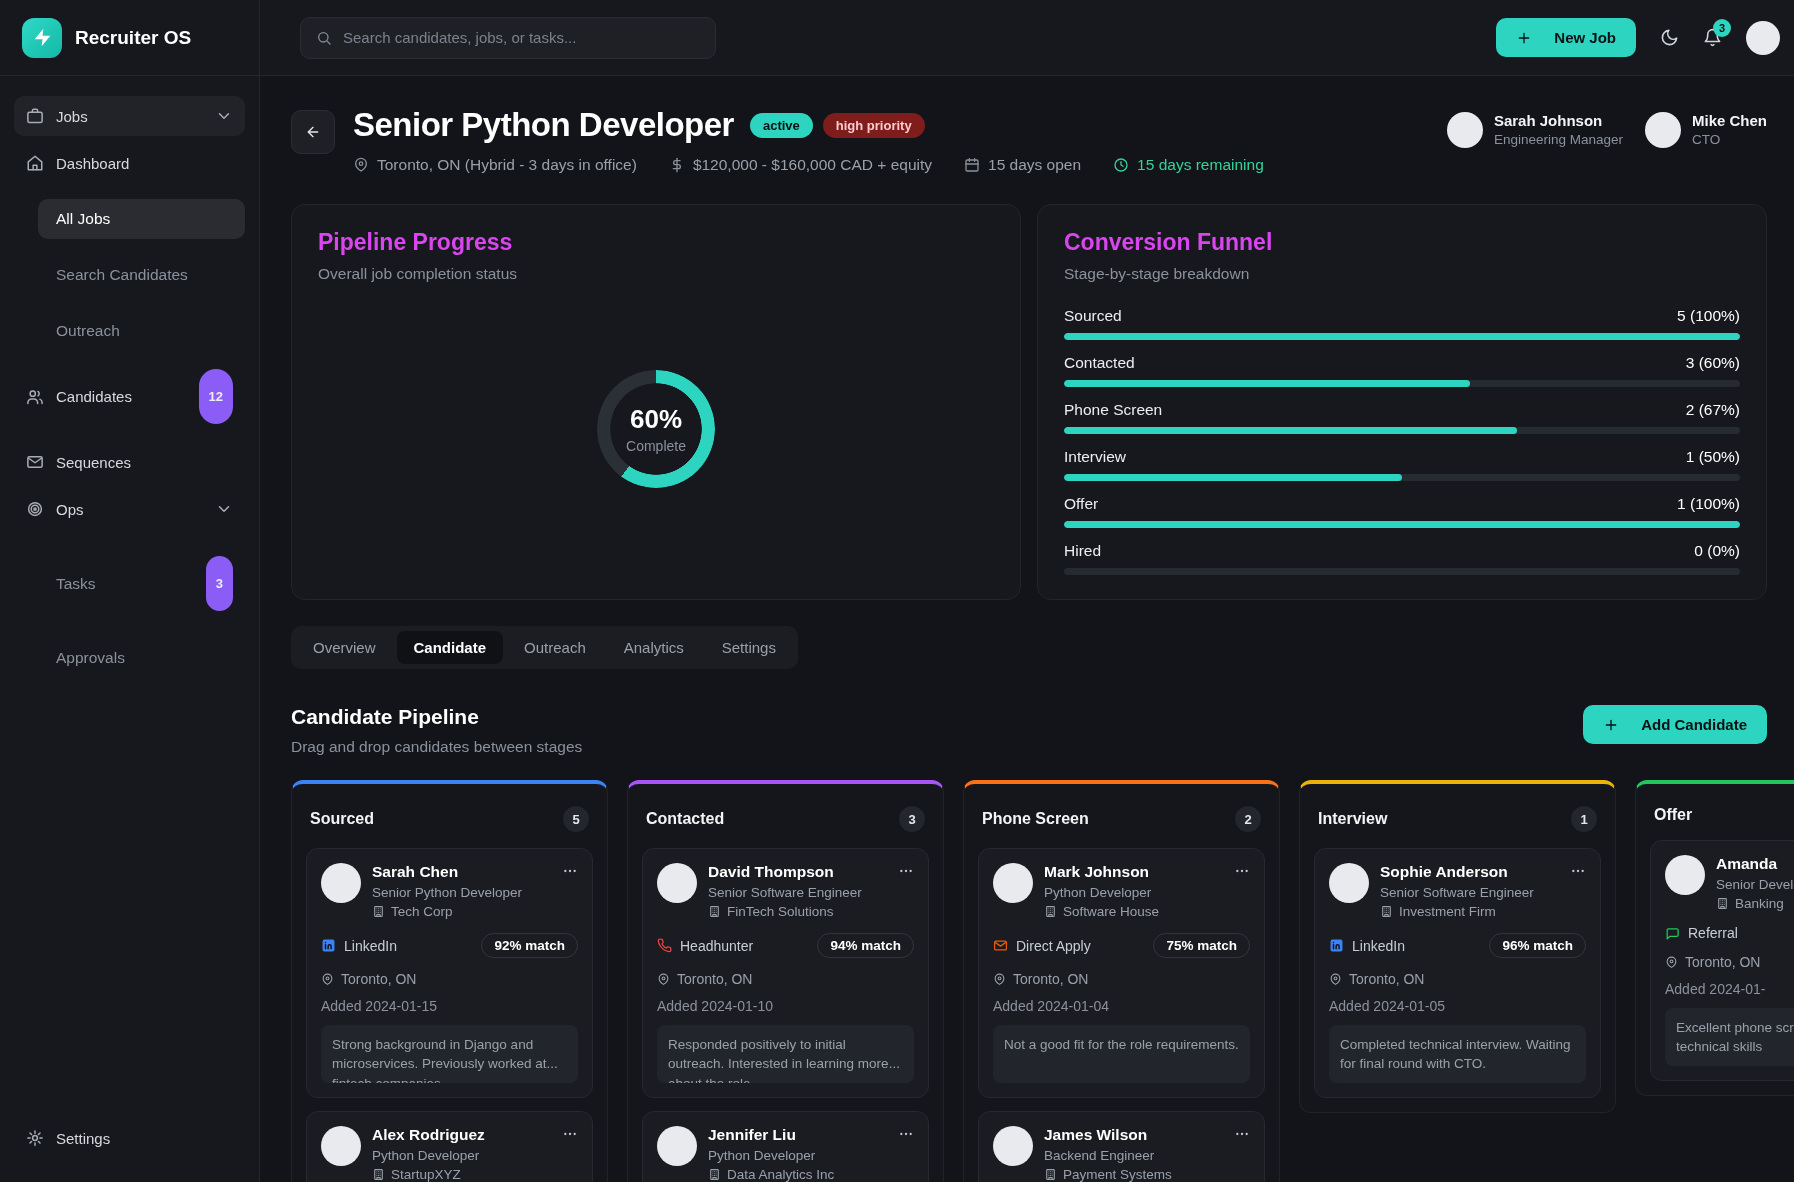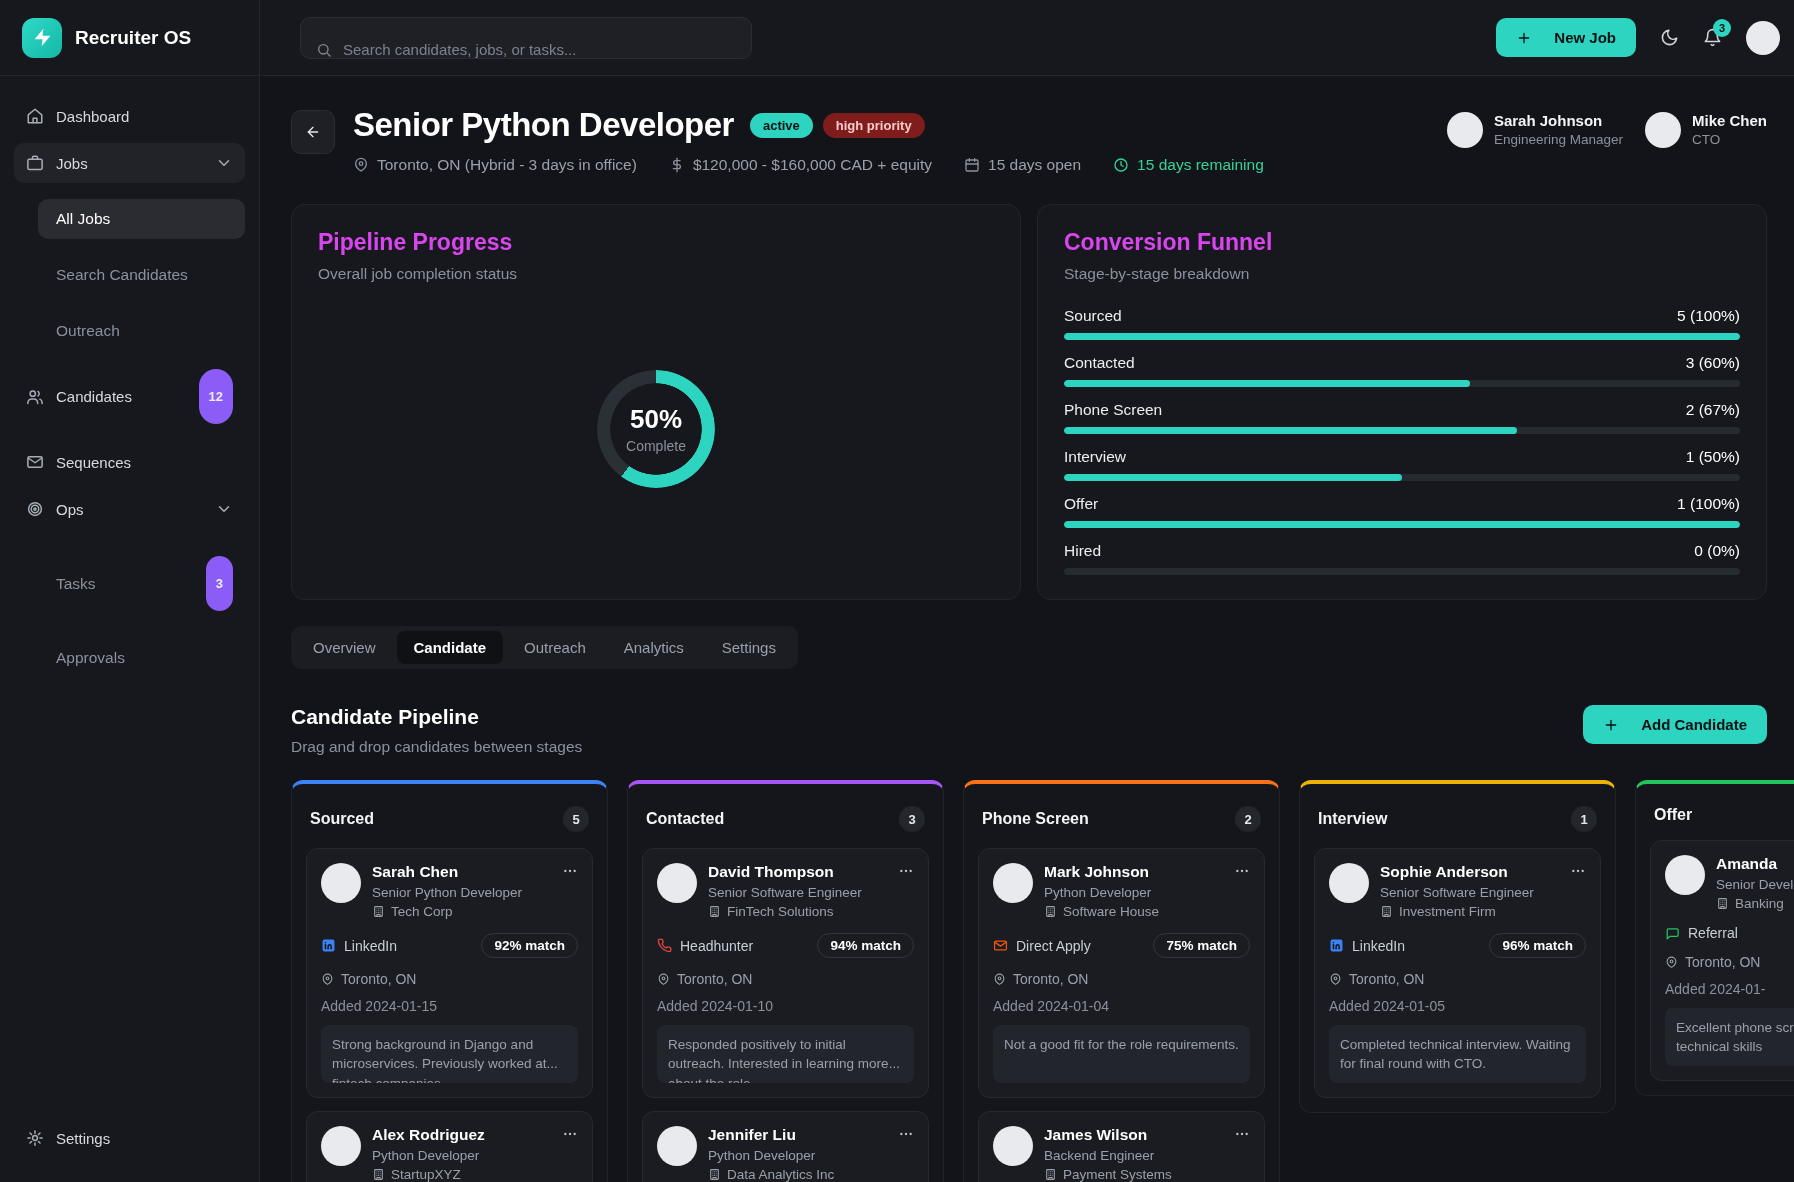--- a/index.html
+++ b/index.html
@@ -31,22 +31,22 @@
 .nav-item.selected{background:rgba(255,255,255,.09);color:#fff}
 .nav-badge{margin-left:auto;background:#8b5cf6;border-radius:999px;padding:20px 10px;font-size:13px;
   font-weight:600;color:#eceef1}
 .chev{margin-left:auto;color:#a7adb7}
 .side-foot{padding:14px 14px 24px}
 
 
 .main{flex:1;display:flex;flex-direction:column;min-width:0}
 .topbar{height:76px;display:flex;align-items:center;gap:16px;padding:0 14px 0 40px;
   background:#17181d;border-bottom:1px solid #24262c;flex:none}
-.search{width:452px;height:42px;background:#1e2026;border:1px solid #2a2d34;border-radius:10px;
-  display:flex;align-items:flex-end;gap:11px;padding:0 15px;color:#858b96}
+.search{width:416px;height:42px;background:#1e2026;border:1px solid #2a2d34;border-radius:10px;
+  display:flex;align-items:center;gap:11px;padding:0 15px;color:#858b96}
 .search input{background:transparent;border:none;outline:none;color:#e5e7eb;font-size:15px;flex:1;
   font-family:"Liberation Sans",sans-serif}
 .search input::placeholder{color:#7c828d}
 .topbar-right{margin-left:auto;display:flex;align-items:center;gap:24px}
 .btn-teal{display:inline-flex;align-items:center;gap:22px;background:#2dd4bf;color:#0c1116;
   font-weight:600;font-size:15px;border:none;border-radius:10px;padding:11px 20px;cursor:pointer;
   font-family:"Liberation Sans",sans-serif}
 .btn-teal .ic{color:#0c1116}
 .iconbtn{color:#cfd4db;position:relative;cursor:pointer;display:inline-flex}
 .iconbtn svg{width:19px;height:19px}
@@ -146,42 +146,42 @@
       <span class="logo" data-name="app-logo">
           <span class="ic" data-name="zap-icon">
             <svg viewBox="0 0 24 24">
               <polygon class="f" points="13 2 3 14 12 14 11 22 21 10 12 10 13 2"></polygon>
             </svg>
           </span>
         </span>
       <span class="brand-name" data-name="brand-name">Recruiter OS</span>
     </div>
     <nav class="nav" id="nav" data-name="sidebar-nav">
+        <div class="nav-item active" data-name="sidebar-item-jobs">
+          <span class="ic" data-name="briefcase-icon">
+            <svg viewBox="0 0 24 24">
+              <rect x="2.5" y="7" width="19" height="13.5" rx="2"></rect>
+              <path d="M8.5 7V5a2 2 0 0 1 2-2h3a2 2 0 0 1 2 2v2"></path>
+            </svg>
+          </span>
+          <span class="nav-label" data-name="sidebar-item-label">Jobs</span>
+          <span class="chev ic" data-name="chevron-down-icon">
+            <svg viewBox="0 0 24 24">
+              <path d="m6 9 6 6 6-6"></path>
+            </svg>
+          </span>
+        </div>
         <div class="nav-item" data-name="sidebar-item-dashboard">
           <span class="ic" data-name="home-icon">
             <svg viewBox="0 0 24 24">
               <path d="M3 10.5 12 3l9 7.5V21H3z"></path>
               <path d="M9.5 21v-6h5v6"></path>
             </svg>
           </span>
           <span class="nav-label" data-name="sidebar-item-label">Dashboard</span>
-        </div>
-        <div class="nav-item active" data-name="sidebar-item-jobs">
-          <span class="ic" data-name="briefcase-icon">
-            <svg viewBox="0 0 24 24">
-              <rect x="2.5" y="7" width="19" height="13.5" rx="2"></rect>
-              <path d="M8.5 7V5a2 2 0 0 1 2-2h3a2 2 0 0 1 2 2v2"></path>
-            </svg>
-          </span>
-          <span class="nav-label" data-name="sidebar-item-label">Jobs</span>
-          <span class="chev ic" data-name="chevron-down-icon">
-            <svg viewBox="0 0 24 24">
-              <path d="m6 9 6 6 6-6"></path>
-            </svg>
-          </span>
         </div>
         <div class="nav-item sub selected" data-name="sidebar-item-all-jobs">
           <span class="nav-label" data-name="sidebar-item-label">All Jobs</span>
         </div>
         <div class="nav-item sub" data-name="sidebar-item-search-candidates">
           <span class="nav-label" data-name="sidebar-item-label">Search Candidates</span>
         </div>
         <div class="nav-item sub" data-name="sidebar-item-outreach">
           <span class="nav-label" data-name="sidebar-item-label">Outreach</span>
         </div>
@@ -358,21 +358,21 @@
       </div>
 
       <div class="cards-row" data-name="stats-row">
         <section class="panel" data-name="pipeline-progress-card">
           <h2 data-name="card-title">Pipeline Progress</h2>
           <div class="sub" data-name="card-subtitle">Overall job completion status</div>
           <div class="donut-wrap">
             <div class="donut-box">
               <div class="donut" id="donut" data-name="completion-donut" style="--p: 60;"></div>
               <div class="donut-center" data-name="donut-label">
-                <span class="donut-pct">50%</span>
+                <span class="donut-pct">60%</span>
                 <span class="donut-lbl">Complete</span>
               </div>
             </div>
           </div>
         </section>
         <section class="panel" data-name="conversion-funnel-card">
           <h2 data-name="card-title">Conversion Funnel</h2>
           <div class="sub" data-name="card-subtitle">Stage-by-stage breakdown</div>
           <div class="funnel" id="funnel" data-name="funnel-stage-list">
               <div data-name="funnel-stage-sourced">

